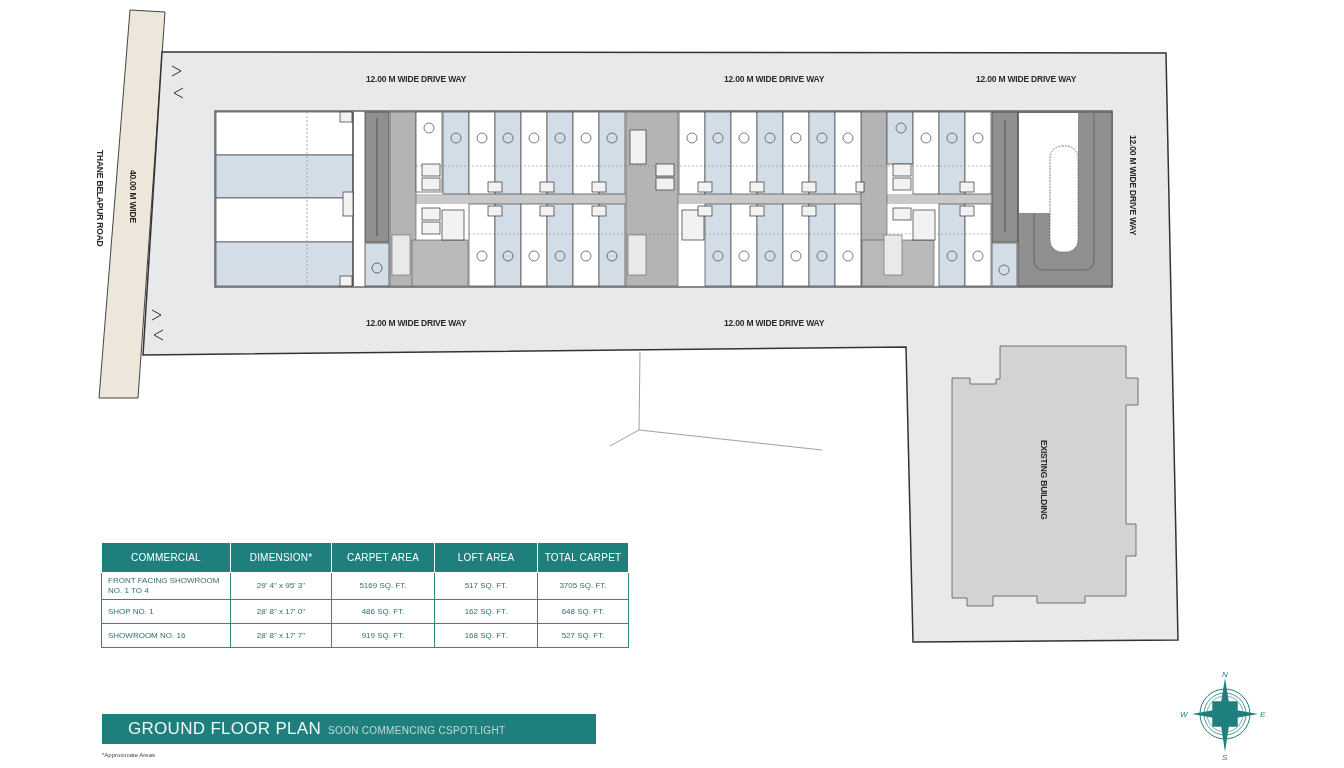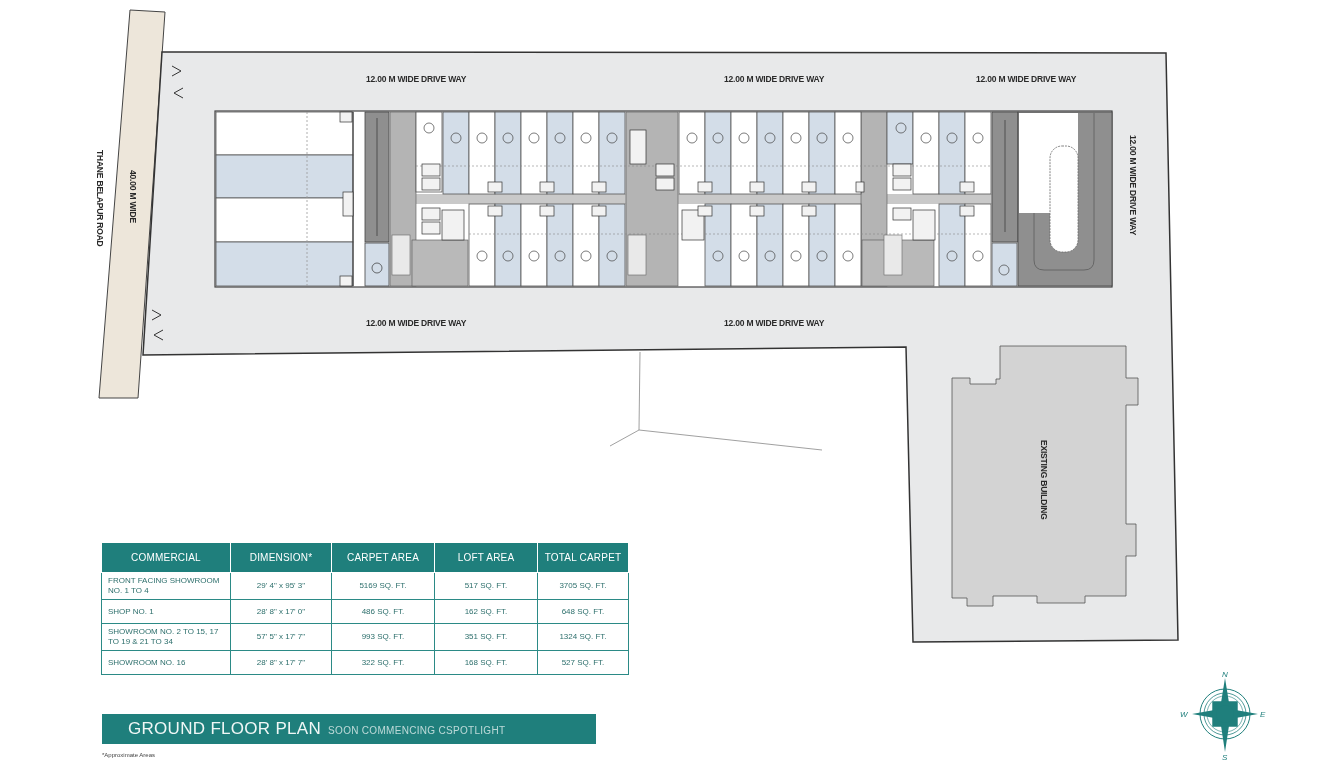--- a/index.html
+++ b/index.html
@@ -223,31 +223,24 @@
       <td>517 SQ. FT.</td>
       <td>3705 SQ. FT.</td>
     </tr>
     <tr>
       <td>SHOP NO. 1</td>
       <td>28' 8" x 17' 0"</td>
       <td>486 SQ. FT.</td>
       <td>162 SQ. FT.</td>
       <td>648 SQ. FT.</td>
     </tr>
-    <tr class="tall">
-      <td>SHOWROOM NO. 2 TO 15, 17 TO 19 &amp; 21 TO 34</td>
-      <td>57' 5" x 17' 7"</td>
-      <td>993 SQ. FT.</td>
-      <td>351 SQ. FT.</td>
-      <td>1324 SQ. FT.</td>
-    </tr>
     <tr>
       <td>SHOWROOM NO. 16</td>
       <td>28' 8" x 17' 7"</td>
-      <td>322 SQ. FT.</td>
+      <td>919 SQ. FT.</td>
       <td>168 SQ. FT.</td>
       <td>527 SQ. FT.</td>
     </tr>
   </tbody>
 </table>
 
 <div class="banner">
   <span>GROUND FLOOR PLAN</span>
   <span style="opacity:0.75;font-size:10px;margin-left:2px;">SOON COMMENCING CSPOTLIGHT</span>
 </div>

